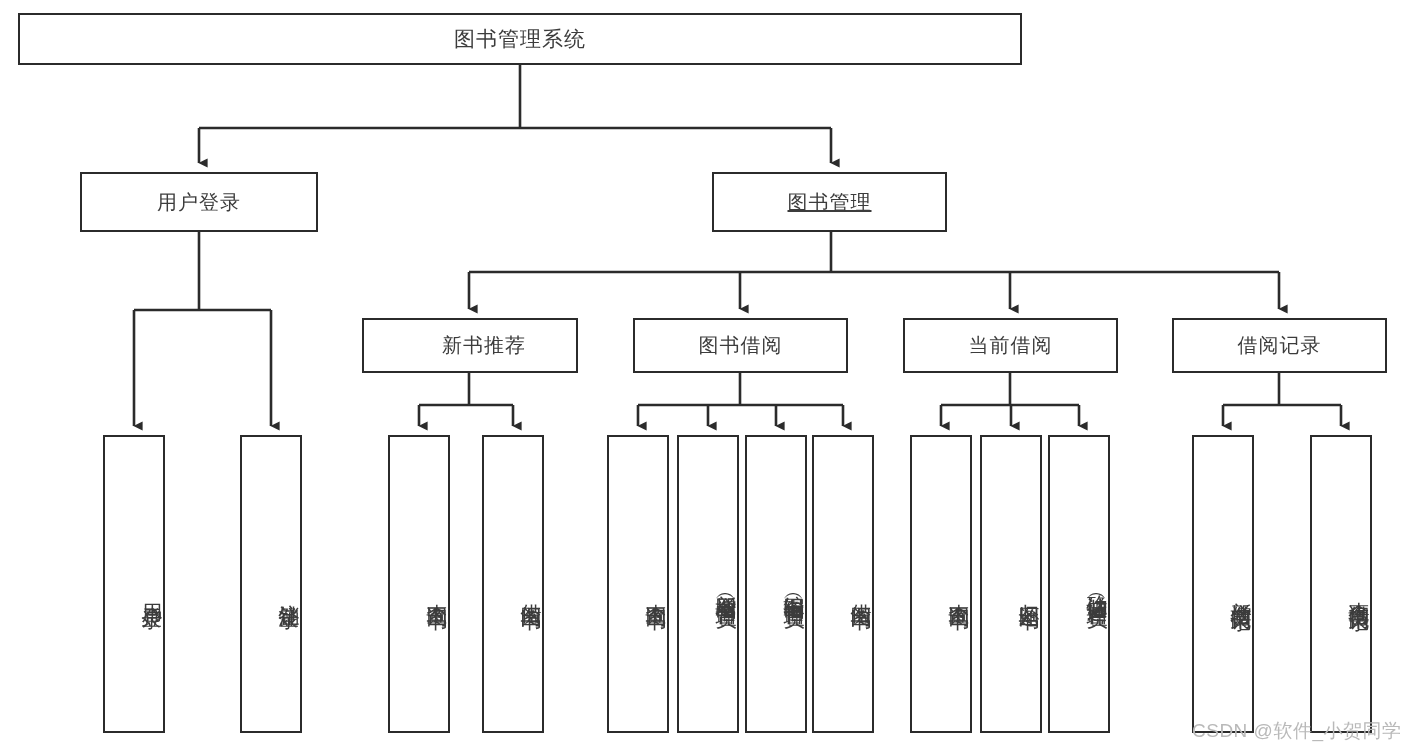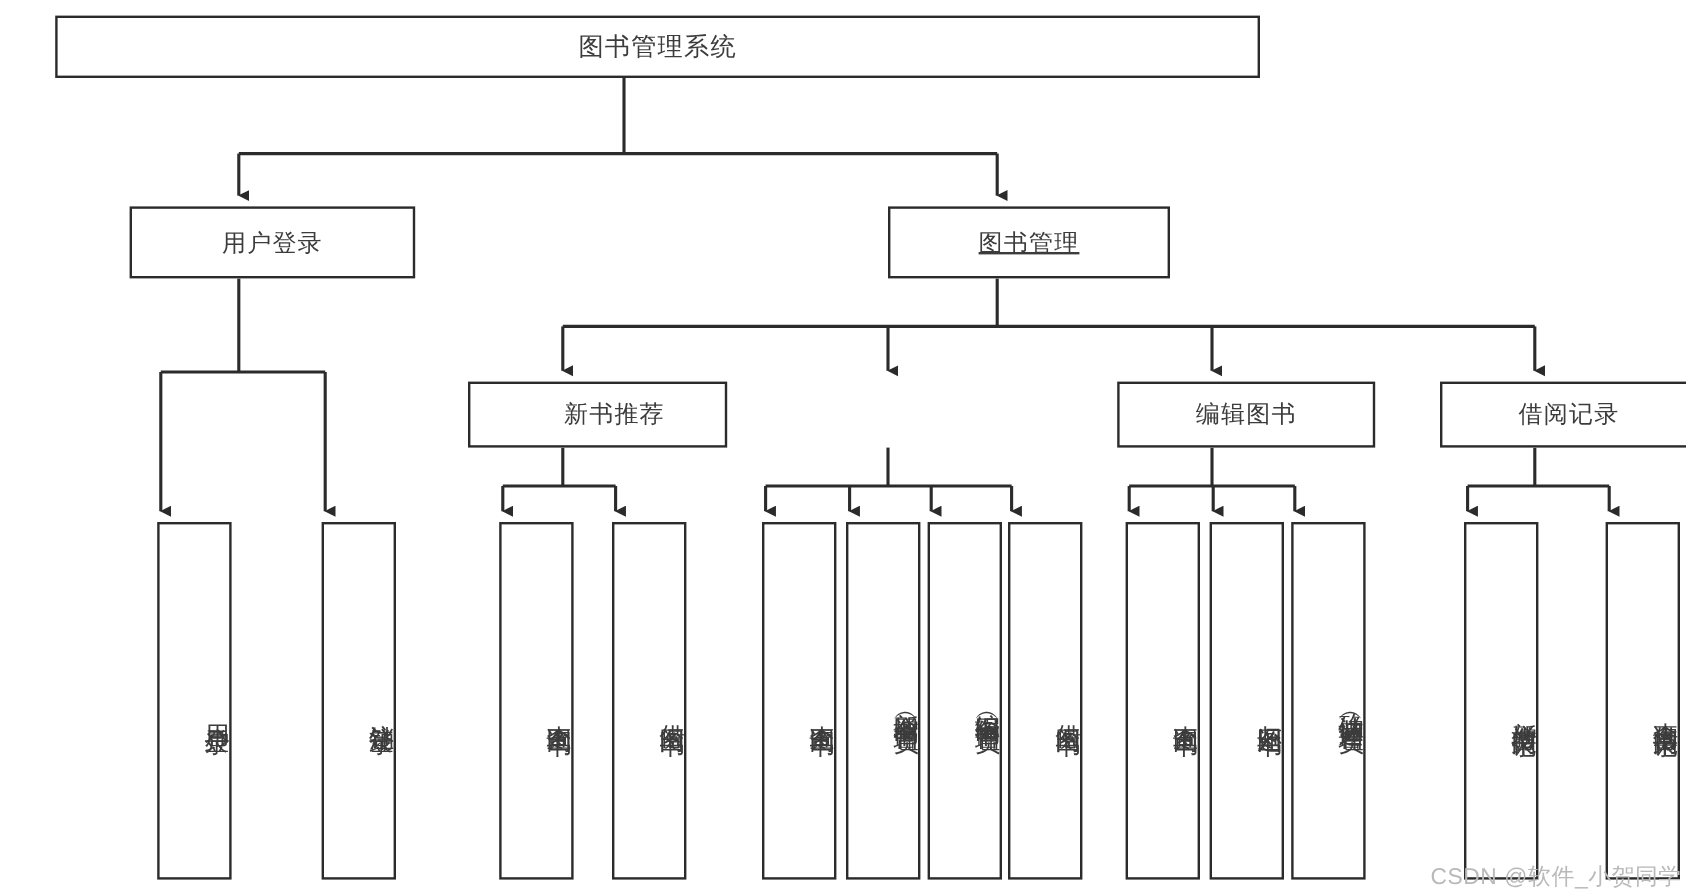--- a/index.html
+++ b/index.html
@@ -24,21 +24,20 @@
   .node{
     position:absolute;
     box-sizing:border-box;
     background:#ffffff;
     border:2px solid #2b2b2b;
     display:flex;
     align-items:center;
     justify-content:center;
     text-align:center;
     color:#3c3c3c;
-    margin-left:28px;
   }
   .node.root{
     font-size:21px;
     letter-spacing:1px;
   }
   .node.lvl2{
     font-size:20px;
     letter-spacing:1px;
   }
   .node.lvl3{
@@ -134,22 +133,25 @@
   <div class="node lvl2" style="left:80px;top:172px;width:238px;height:60px;">
     <span>用户登录</span>
   </div>
   <div class="node lvl2" style="left:712px;top:172px;width:235px;height:60px;text-decoration:underline;">
     <span>图书管理</span>
   </div>
 
   <div class="node lvl3" style="left:362px;top:318px;width:216px;height:55px;padding-left:28px;">
     <span>新书推荐</span>
   </div>
+  <div class="node lvl3" style="left:633px;top:318px;width:215px;height:55px;">
+    <span>图书借阅</span>
+  </div>
   <div class="node lvl3" style="left:903px;top:318px;width:215px;height:55px;">
-    <span>编辑图书</span>
+    <span>当前借阅</span>
   </div>
   <div class="node lvl3" style="left:1172px;top:318px;width:215px;height:55px;font-family:Liberation Serif, serif;">
     <span>借阅记录</span>
   </div>
 
   <div class="node leaf" style="left:103px;top:435px;width:62px;height:298px;">
     <span class="leaf-text">用户登录</span>
   </div>
   <div class="node leaf" style="left:240px;top:435px;width:62px;height:298px;">
     <span class="leaf-text">注销登录</span>

